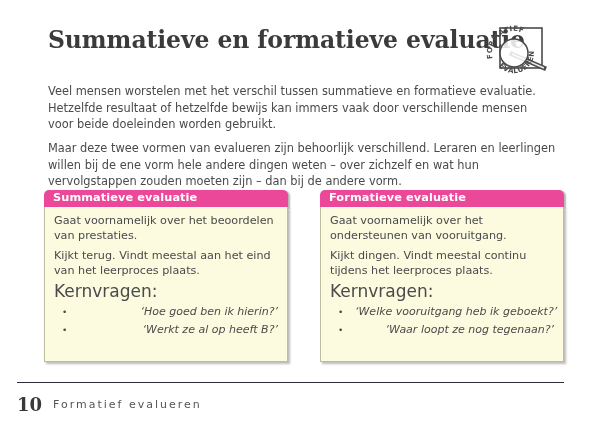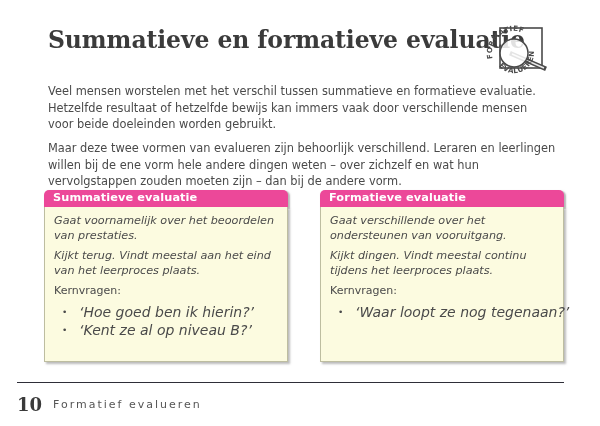--- a/index.html
+++ b/index.html
@@ -101,44 +101,44 @@
     box-shadow: 1.8px 1.8px 2.0px rgba(120,120,120,0.5);
     padding: 7px 9px 0 9px;
     box-sizing: border-box;
   }
 
   .body-line {
     font-size: 11.2px;
     line-height: 14.6px;
     color: #4a4a4a;
     margin-bottom: 6px;
-    font-style: italic;
   }
   .body-line:last-of-type { margin-bottom: 0; }
 
   .kern-label {
-    font-size: 11px;
+    font-size: 17px;
     line-height: 14.6px;
     color: #4a4a4a;
     margin-bottom: 4px;
   }
 
   ul.bullets {
     list-style: none;
     margin: 0;
     padding: 0;
   }
   ul.bullets li {
     position: relative;
     padding-left: 25px;
-    font-size: 14px;
+    font-size: 11px;
     line-height: 18.2px;
     font-style: italic;
     color: #4a4a4a;
     white-space: nowrap;
+    text-align: right;
   }
   ul.bullets li::before {
     content: "\2022";
     position: absolute;
     left: 8px;
     top: 0;
     font-style: normal;
     font-size: 9px;
     color: #4a4a4a;
   }
@@ -207,34 +207,35 @@
     <div class="panel left">
       <div class="panel-head">
         <div class="panel-head-label">Summatieve evaluatie</div>
       </div>
       <div class="panel-body">
         <div class="body-line">Gaat voornamelijk over het beoordelen van prestaties.</div>
         <div class="body-line">Kijkt terug. Vindt meestal aan het eind van het leerproces plaats.</div>
         <div class="kern-label">Kernvragen:</div>
         <ul class="bullets">
           <li>‘Hoe goed ben ik hierin?’</li>
-          <li>‘Kent ze al op niveau B?’</li>
+          <li>‘Werkt ze al op heeft B?’</li>
         </ul>
       </div>
     </div>
 
     <div class="panel right">
       <div class="panel-head">
         <div class="panel-head-label">Formatieve evaluatie</div>
       </div>
       <div class="panel-body">
-        <div class="body-line">Gaat verschillende over het ondersteunen van vooruitgang.</div>
+        <div class="body-line">Gaat voornamelijk over het ondersteunen van vooruitgang.</div>
         <div class="body-line">Kijkt dingen. Vindt meestal continu tijdens het leerproces plaats.</div>
         <div class="kern-label">Kernvragen:</div>
         <ul class="bullets">
+          <li>‘Welke vooruitgang heb ik geboekt?’</li>
           <li>‘Waar loopt ze nog tegenaan?’</li>
         </ul>
       </div>
     </div>
 
   </div>
 
   <div class="footer-rule"></div>
   <div class="footer-page">10</div>
   <div class="footer-text">Formatief evalueren</div>

